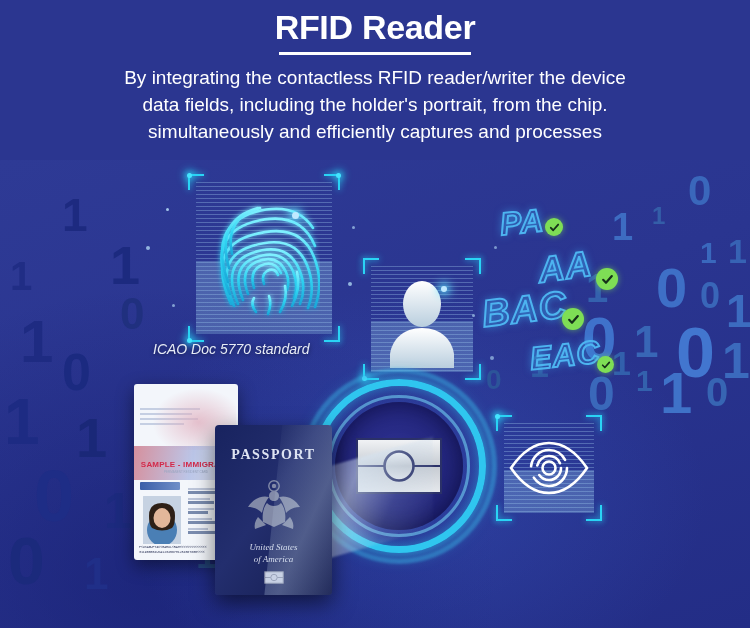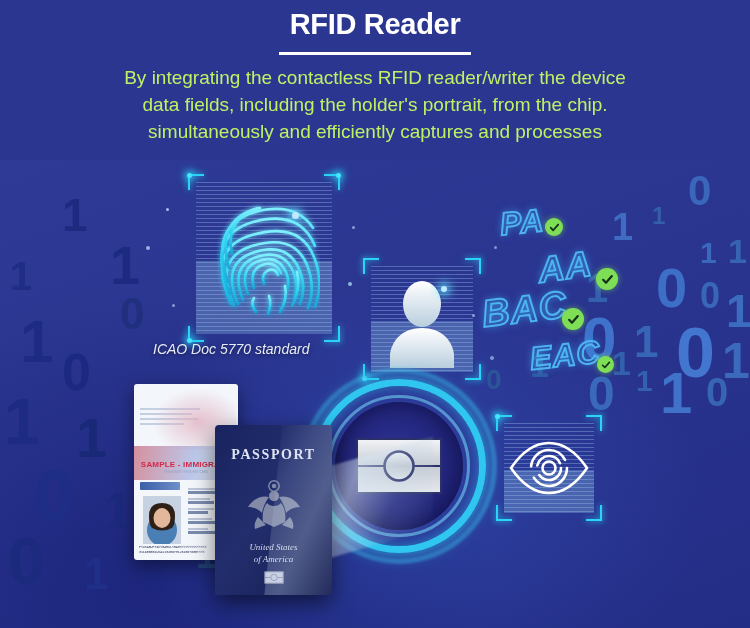--- a/index.html
+++ b/index.html
@@ -8,29 +8,29 @@
     background:#2b3690;
     font-family:"Liberation Sans", sans-serif;
     -webkit-font-smoothing:antialiased;
   }
   .page{position:relative;width:750px;height:628px;overflow:hidden;background:#2b3690;}
 
   
   .header{position:absolute;left:0;top:0;width:750px;height:160px;background:#2b3690;z-index:40;}
   .title{
     position:absolute;left:0;top:8px;width:750px;text-align:center;
-    color:#ffffff;font-size:29px;font-weight:bold;letter-spacing:-0.3px;
+    color:#ffffff;font-size:34px;font-weight:bold;letter-spacing:-0.3px;
   }
   .title-underline{
     position:absolute;left:50%;top:52px;transform:translateX(-50%);
     width:192px;height:3px;background:#ffffff;
   }
   .subtitle{
     position:absolute;left:50%;top:64px;transform:translateX(-50%);
-    width:640px;text-align:center;color:#bef264;
+    width:640px;text-align:center;color:#ffffff;
     font-size:19px;line-height:27px;font-weight:400;
   }
   .subtitle div{white-space:nowrap;}
 
   
   .stage{
     position:absolute;left:0;top:160px;width:750px;height:468px;overflow:hidden;
     background:
       radial-gradient(ellipse 420px 300px at 55% 72%, rgba(60,100,210,.30), rgba(0,0,0,0) 70%),
       radial-gradient(ellipse 500px 420px at 20% 90%, rgba(20,28,110,.55), rgba(0,0,0,0) 70%),

